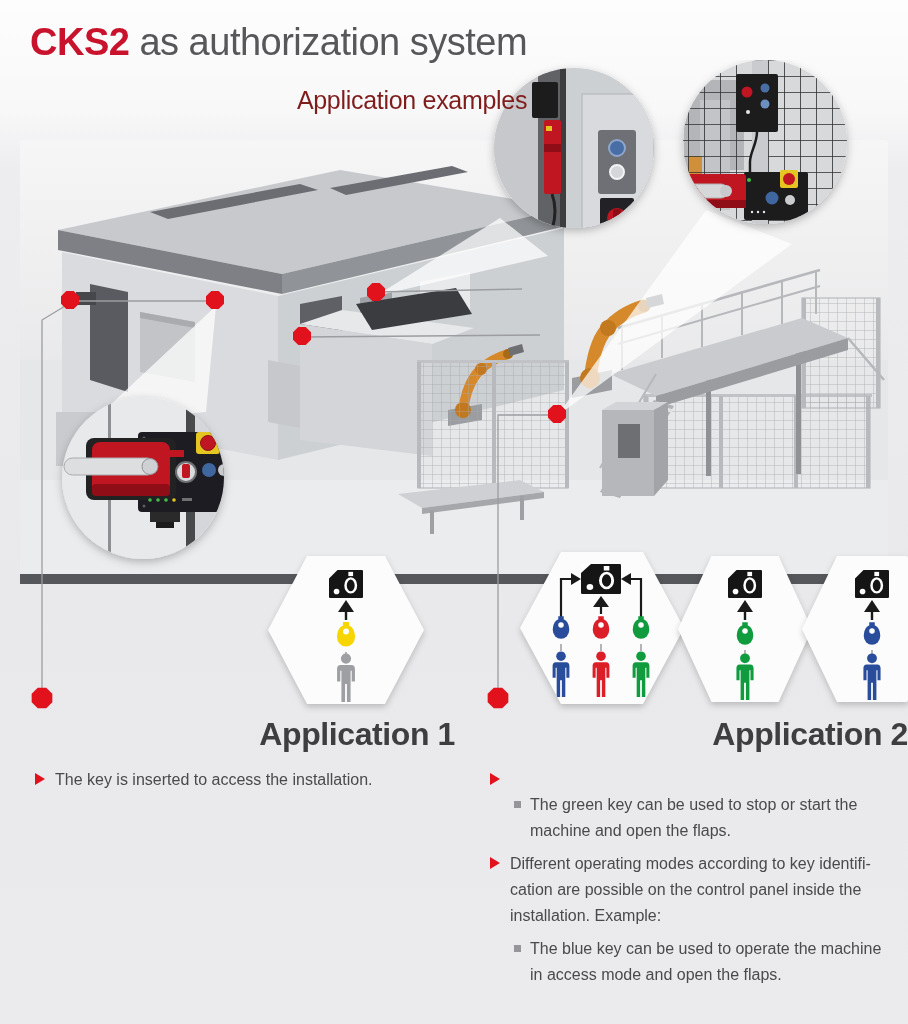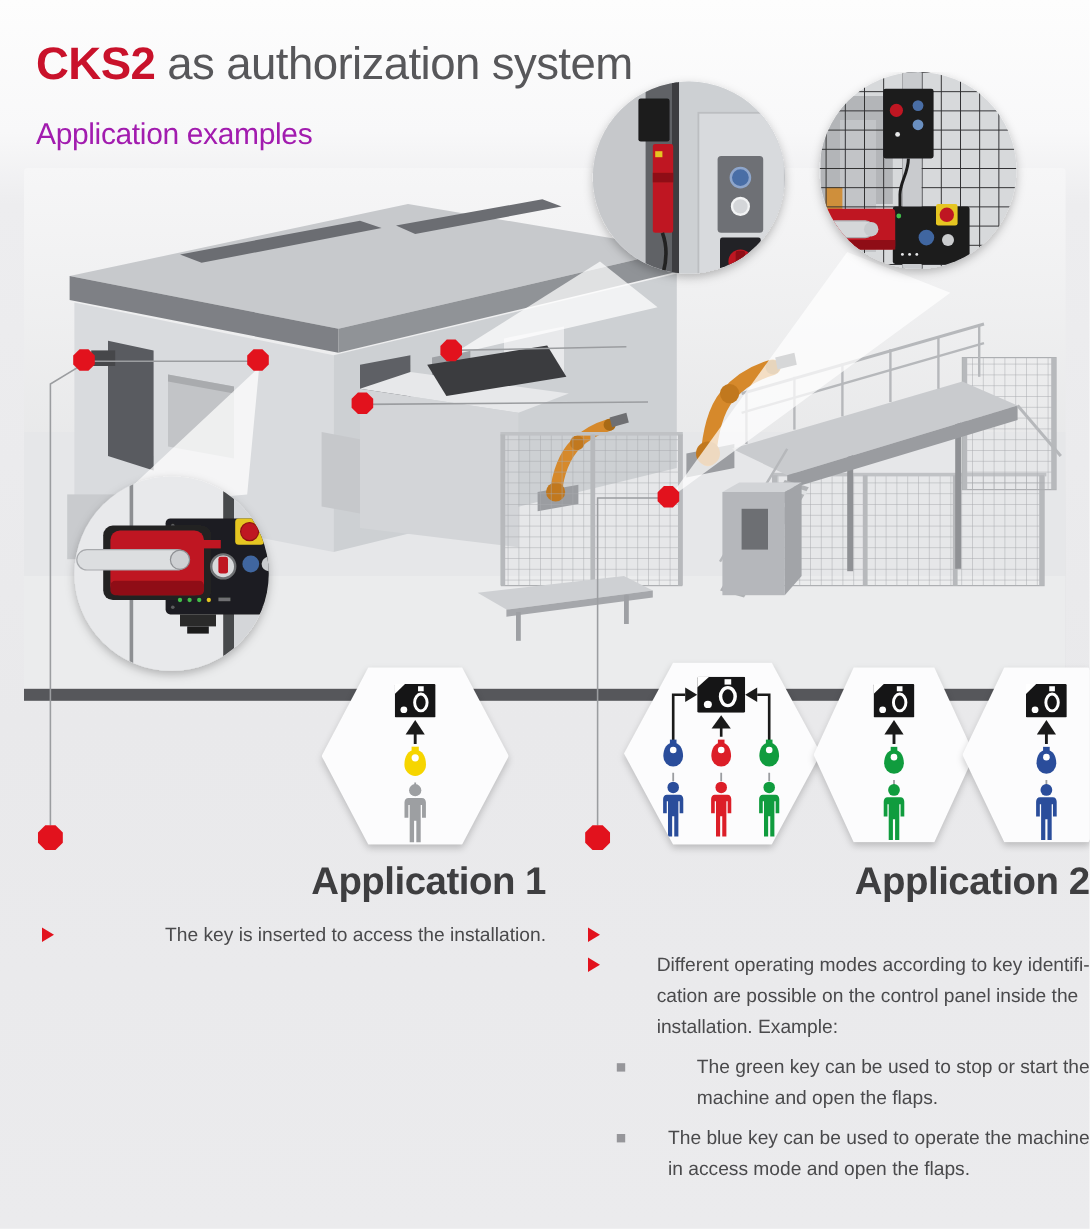--- a/index.html
+++ b/index.html
@@ -1,32 +1,32 @@
 <!DOCTYPE html>
 <html style="--accent-red: #c9122b; --marker-red: #e2121d; --heading-gray: #3e3e40; --body-text: #4a4a4c; --person-gray: #9d9fa2; --person-blue: #2a4d9b; --person-red: #dc1e28; --person-green: #109c3e; --key-yellow: #f6d500; --device-red: #bf1722;"><head>
 <meta charset="utf-8">
 <style>
   html,body{margin:0;padding:0;}
   body{
     width:908px;height:1024px;overflow:hidden;position:relative;
     font-family:"Liberation Sans",sans-serif;
     background:linear-gradient(180deg,#fdfdfd 0px,#f8f8f9 110px,#ededef 170px,#e9e9eb 600px,#ebebed 100%);
   }
-  .hdr{position:absolute;left:30px;top:32px;z-index:3;}
+  .hdr{position:absolute;left:30px;top:20px;z-index:3;text-align:right;}
   .hdr h1{margin:0;font-size:38px;line-height:44px;font-weight:400;color:#57575a;letter-spacing:-.5px;}
   .hdr h1 .brand{font-weight:700;color:var(--accent-red);}
-  .hdr .sub{margin-top:22px;font-size:25px;color:#a21caf;letter-spacing:-.3px;}
+  .hdr .sub{margin-top:22px;font-size:25px;color:#7f1d1d;letter-spacing:-.3px;}
   .illu{position:absolute;left:0;top:60px;width:908px;height:660px;z-index:1;}
   .hexwrap{position:absolute;z-index:2;filter:drop-shadow(0 3px 3px rgba(0,0,0,.20));}
   .hex{width:100%;height:100%;background:#fcfcfd;
        clip-path:polygon(25% 0,75% 0,100% 50%,75% 100%,25% 100%,0 50%);}
   .hex svg{display:block;}
   .apps{position:absolute;z-index:3;}
   .apps h2{margin:0 0 14px 0;font-size:32px;color:var(--heading-gray);letter-spacing:-.4px;text-align:right;}
-  .brow{display:flex;align-items:flex-start;margin-bottom:7px;justify-content:space-between;}
+  .brow{display:flex;align-items:flex-start;margin-bottom:7px;}
   .tri{flex:0 0 auto;width:0;height:0;margin:6px 10px 0 0;
        border-left:10px solid var(--marker-red);
        border-top:6px solid transparent;border-bottom:6px solid transparent;}
   .sq{flex:0 0 auto;width:7px;height:7px;background:#96969a;margin:9px 9px 0 2px;}
   .btxt{font-size:16px;line-height:26px;color:var(--body-text);white-space:pre;}
   .subrow{margin-left:22px;}
   .marker{fill:var(--marker-red);}
   .cline{stroke:#9b9da0;stroke-width:1.3;fill:none;}
   .wedge{fill:rgba(255,255,255,.72);}
 </style>
@@ -382,29 +382,29 @@
     <span class="tri"></span>
     <span class="btxt">The key is inserted to access the installation.</span>
   </div>
 </div>
 
 <div class="apps" style="left:490px;top:716px;width:418px;">
   <h2>Application 2</h2>
   <div class="brow">
     <span class="tri"></span>
   </div>
+  <div class="brow subrow">
+    <span class="sq"></span>
+    <span class="btxt">The green key can be used to stop or start the
+machine and open the flaps.</span>
+  </div>
   <div class="brow">
     <span class="tri"></span>
     <span class="btxt">Different operating modes according to key identifi-
 cation are possible on the control panel inside the
 installation. Example:</span>
   </div>
   <div class="brow subrow">
     <span class="sq"></span>
-    <span class="btxt">The green key can be used to stop or start the
-machine and open the flaps.</span>
-  </div>
-  <div class="brow subrow">
-    <span class="sq"></span>
     <span class="btxt">The blue key can be used to operate the machine
 in access mode and open the flaps.</span>
   </div>
 </div>
 
 </body></html>

